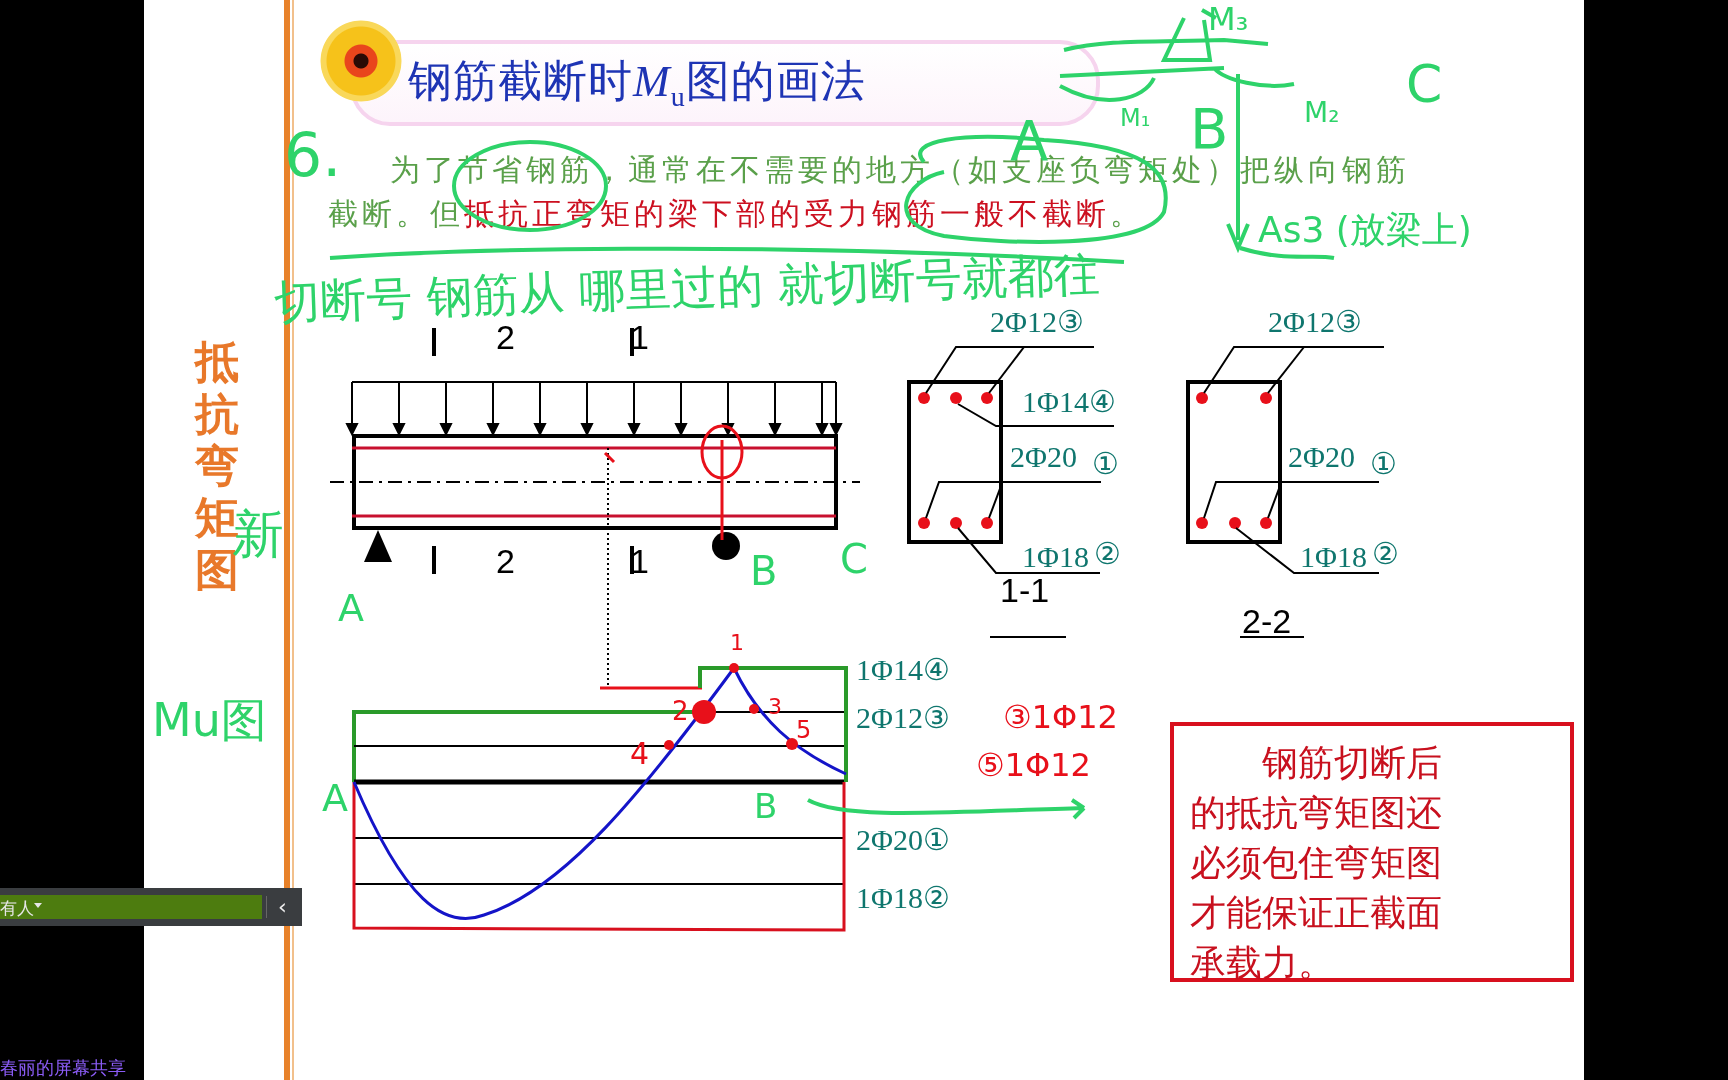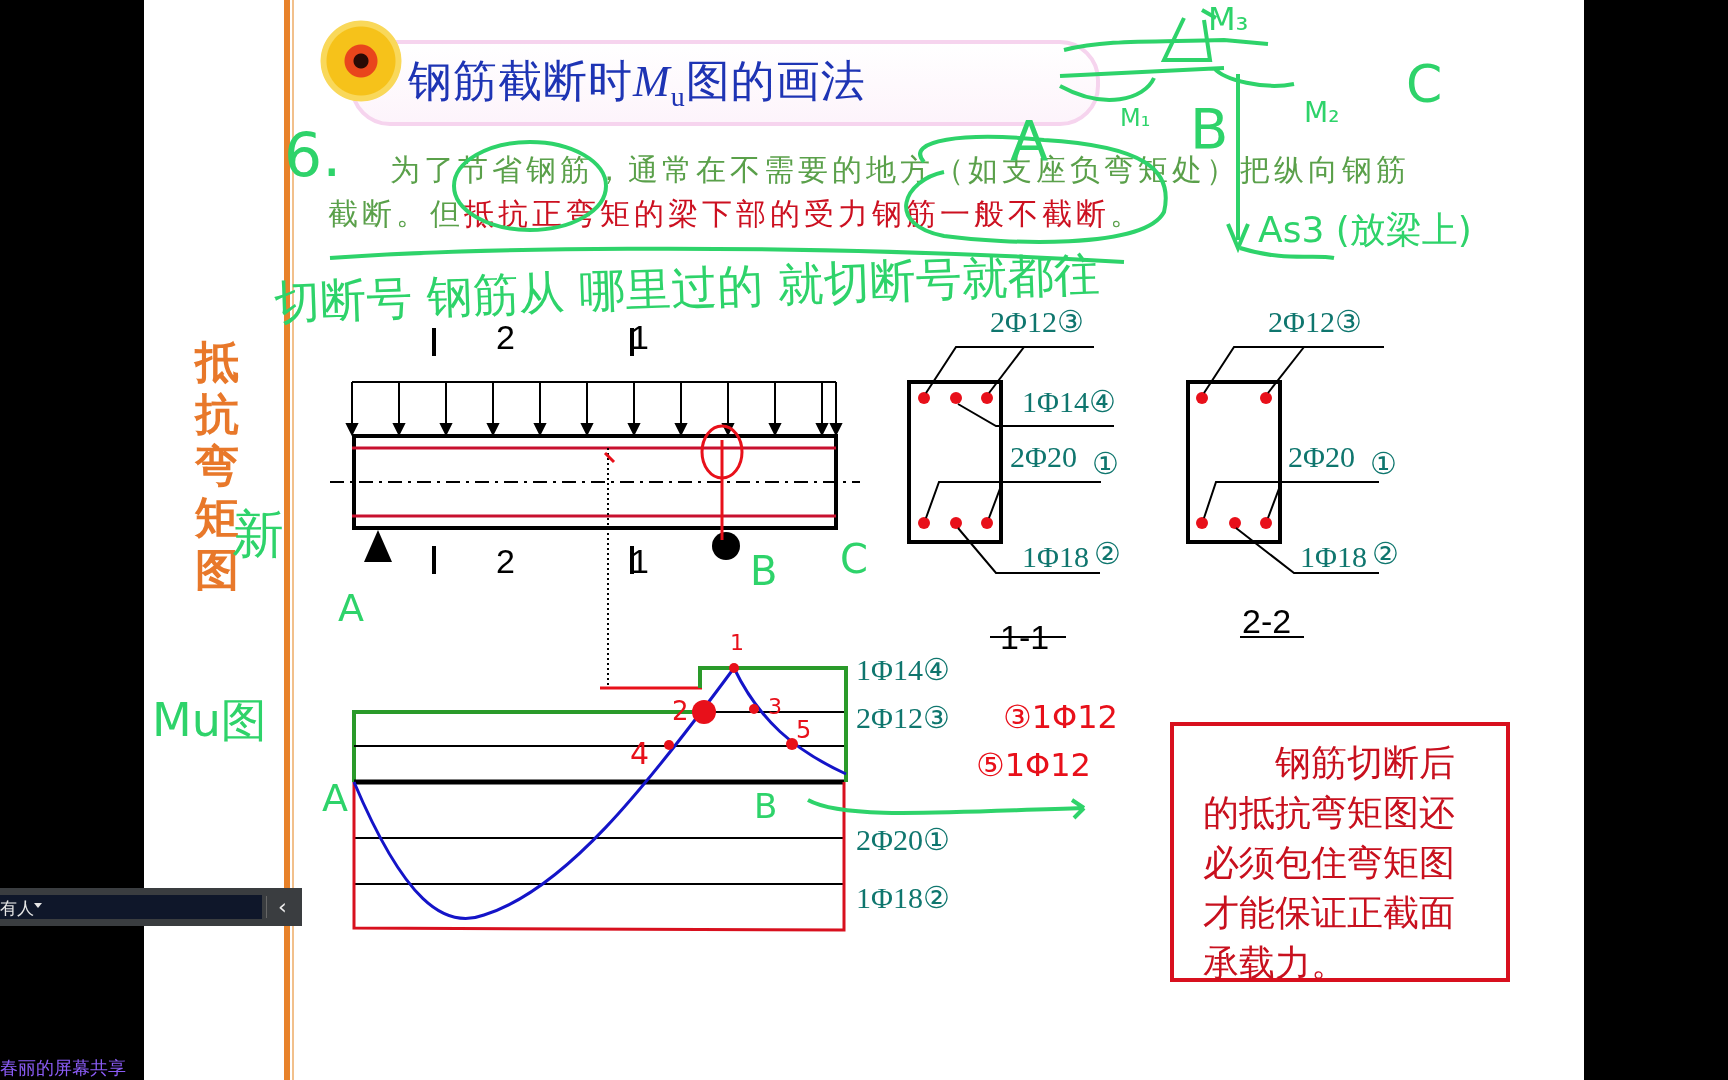--- a/index.html
+++ b/index.html
@@ -12,27 +12,27 @@
   .title-pill { position: absolute; left: 206px; top: 40px; width: 742px; height: 78px; border: 4px solid #f6d4ee; border-radius: 40px; background: linear-gradient(#fff, #fdf4fb); }
   .flower { position: absolute; left: 176px; top: 20px; width: 82px; height: 82px; border-radius: 50%;
             background: radial-gradient(circle, #2a0a05 0 7px, #e9461c 8px 16px, #f6c21a 17px 34px, #f9d85a 35px 40px, transparent 41px); }
   .title { position: absolute; left: 264px; top: 52px; font-size: 44px; font-weight: normal; color: #1e34b4; font-family: "DejaVu Sans", sans-serif; letter-spacing: 1px; }
   .title i { font-family: "Liberation Serif", serif; font-style: italic; }
   .title sub { font-size: 28px; font-family: "Liberation Serif", serif; font-style: normal; }
   .para { position: absolute; font-family: "DejaVu Serif", serif; font-size: 30px; color: #5aa04a; letter-spacing: 4px; white-space: nowrap; }
   .para .red { color: #cc1020; }
   .label { position: absolute; font-family: "Liberation Sans", sans-serif; font-size: 34px; color: #000; }
   .rebar-label { position: absolute; font-family: "Liberation Serif", serif; font-size: 30px; color: #0f766e; white-space: nowrap; }
-  .note-box { position: absolute; left: 1026px; top: 722px; width: 340px; height: 260px; border: 4px solid #d8101e; box-sizing: border-box; padding: 12px 29px;
+  .note-box { position: absolute; left: 1026px; top: 722px; width: 404px; height: 260px; border: 4px solid #d8101e; box-sizing: border-box; padding: 12px 16px;
               font-family: "DejaVu Serif", serif; font-size: 36px; line-height: 50px; color: #c8101e; }
   .hand { position: absolute; font-family: "DejaVu Sans", sans-serif; white-space: nowrap; }
   .green { color: #2ed36a; }
   .redh { color: #e8101a; }
   .share-bar { position: absolute; left: 0; top: 888px; width: 302px; height: 38px; background: #3a3d40; }
-  .share-inner { position: absolute; left: 0; top: 7px; width: 262px; height: 24px; background: #0f172a; }
+  .share-inner { position: absolute; left: 0; top: 7px; width: 262px; height: 24px; background: #4d7c0f; }
   .share-text { position: absolute; left: 0; top: 2px; color: #e6e6e6; font-size: 17px; }
   .share-caret { position: absolute; left: 34px; top: 8px; width: 0; height: 0; border-left: 4px solid transparent; border-right: 4px solid transparent; border-top: 5px solid #e6e6e6; }
   .share-div { position: absolute; left: 266px; top: 8px; width: 1px; height: 22px; background: #666; }
   .share-collapse { position: absolute; left: 278px; top: 4px; color: #eee; font-size: 22px; line-height: 30px; }
   .bottom-caption { position: absolute; left: 0; top: 1056px; color: #8b5cf6; font-size: 18px; }
 </style>
 </head>
 <body>
 
 <div class="slide">
@@ -173,21 +173,21 @@
   <div class="label" style="left:486px; top:318px;">1</div>
   <div class="label" style="left:352px; top:542px;">2</div>
   <div class="label" style="left:486px; top:542px;">1</div>
 
   <div class="rebar-label" style="left:846px; top:304px;">2Φ12③</div>
   <div class="rebar-label" style="left:878px; top:384px;">1Φ14④</div>
   <div class="rebar-label" style="left:866px; top:440px;">2Φ20</div>
   <div class="rebar-label" style="left:948px; top:446px;">①</div>
   <div class="rebar-label" style="left:878px; top:540px;">1Φ18</div>
   <div class="rebar-label" style="left:950px; top:536px;">②</div>
-  <div class="label" style="left:856px; top:618px;">1-1</div>
+  <div class="label" style="left:856px; top:571px;">1-1</div>
 
   <div class="rebar-label" style="left:1124px; top:304px;">2Φ12③</div>
   <div class="rebar-label" style="left:1144px; top:440px;">2Φ20</div>
   <div class="rebar-label" style="left:1226px; top:446px;">①</div>
   <div class="rebar-label" style="left:1156px; top:540px;">1Φ18</div>
   <div class="rebar-label" style="left:1228px; top:536px;">②</div>
   <div class="label" style="left:1098px; top:602px;">2-2</div>
 
   <div class="rebar-label" style="left:712px; top:652px;">1Φ14④</div>
   <div class="rebar-label" style="left:712px; top:700px;">2Φ12③</div>

